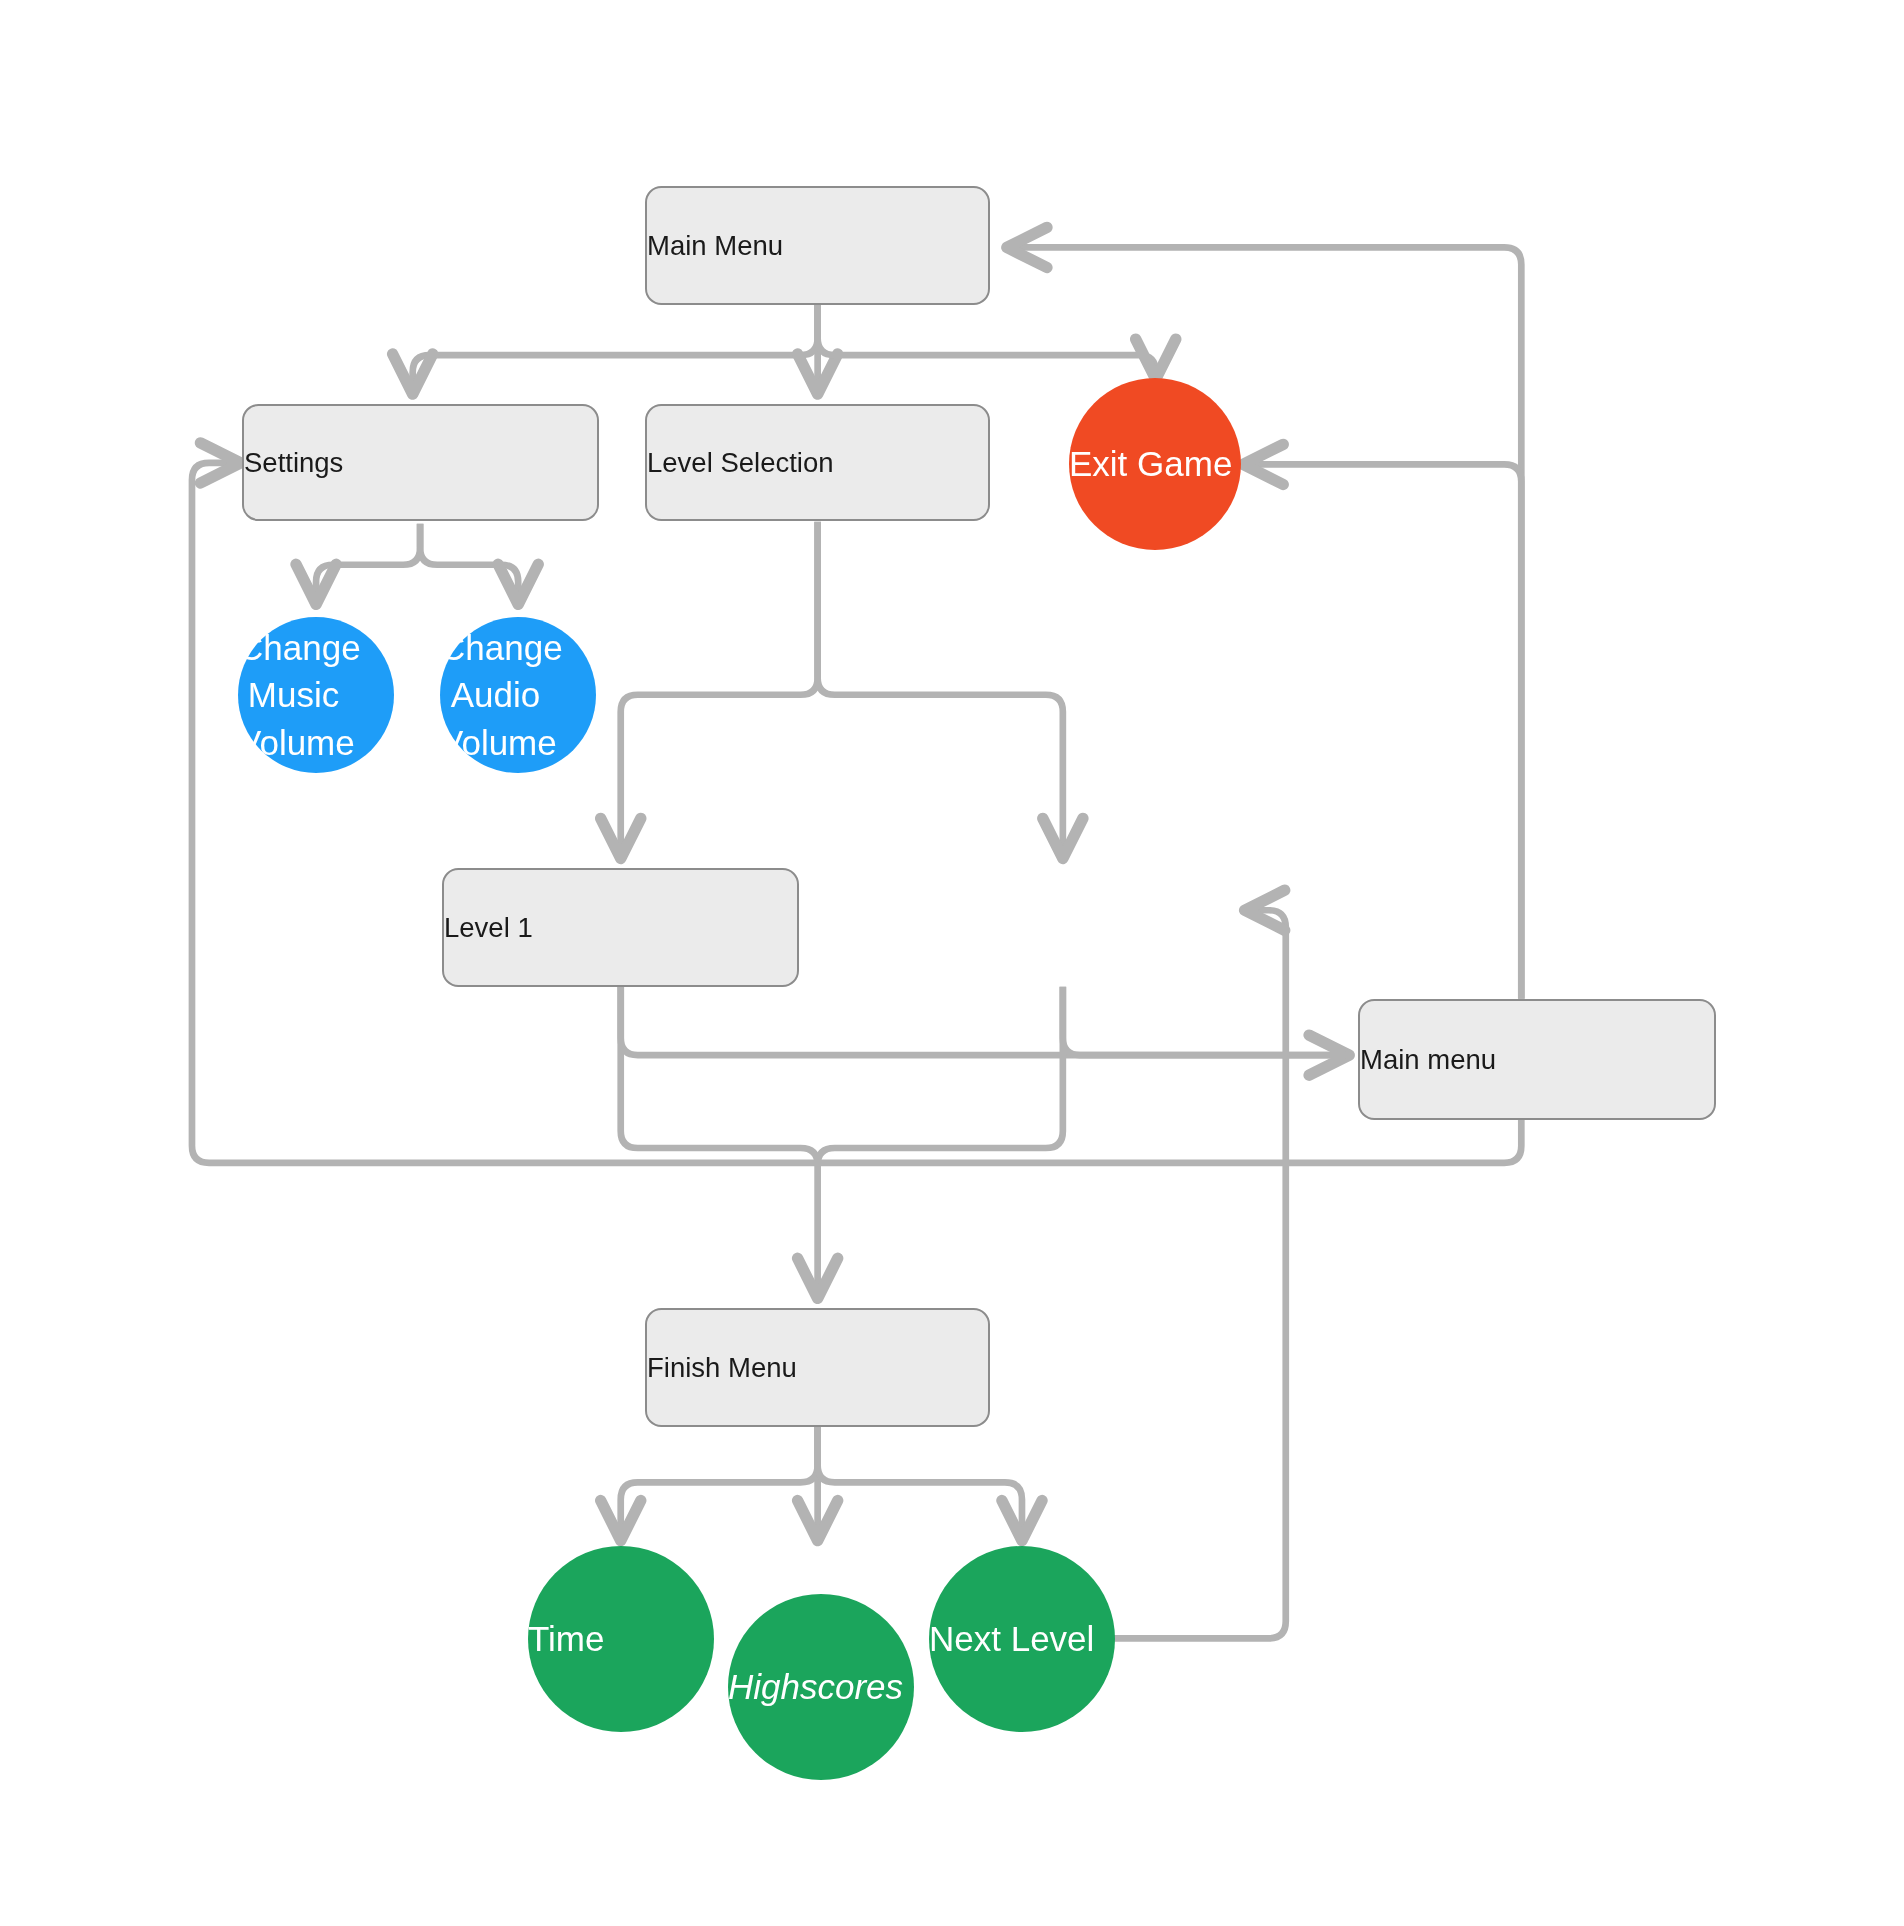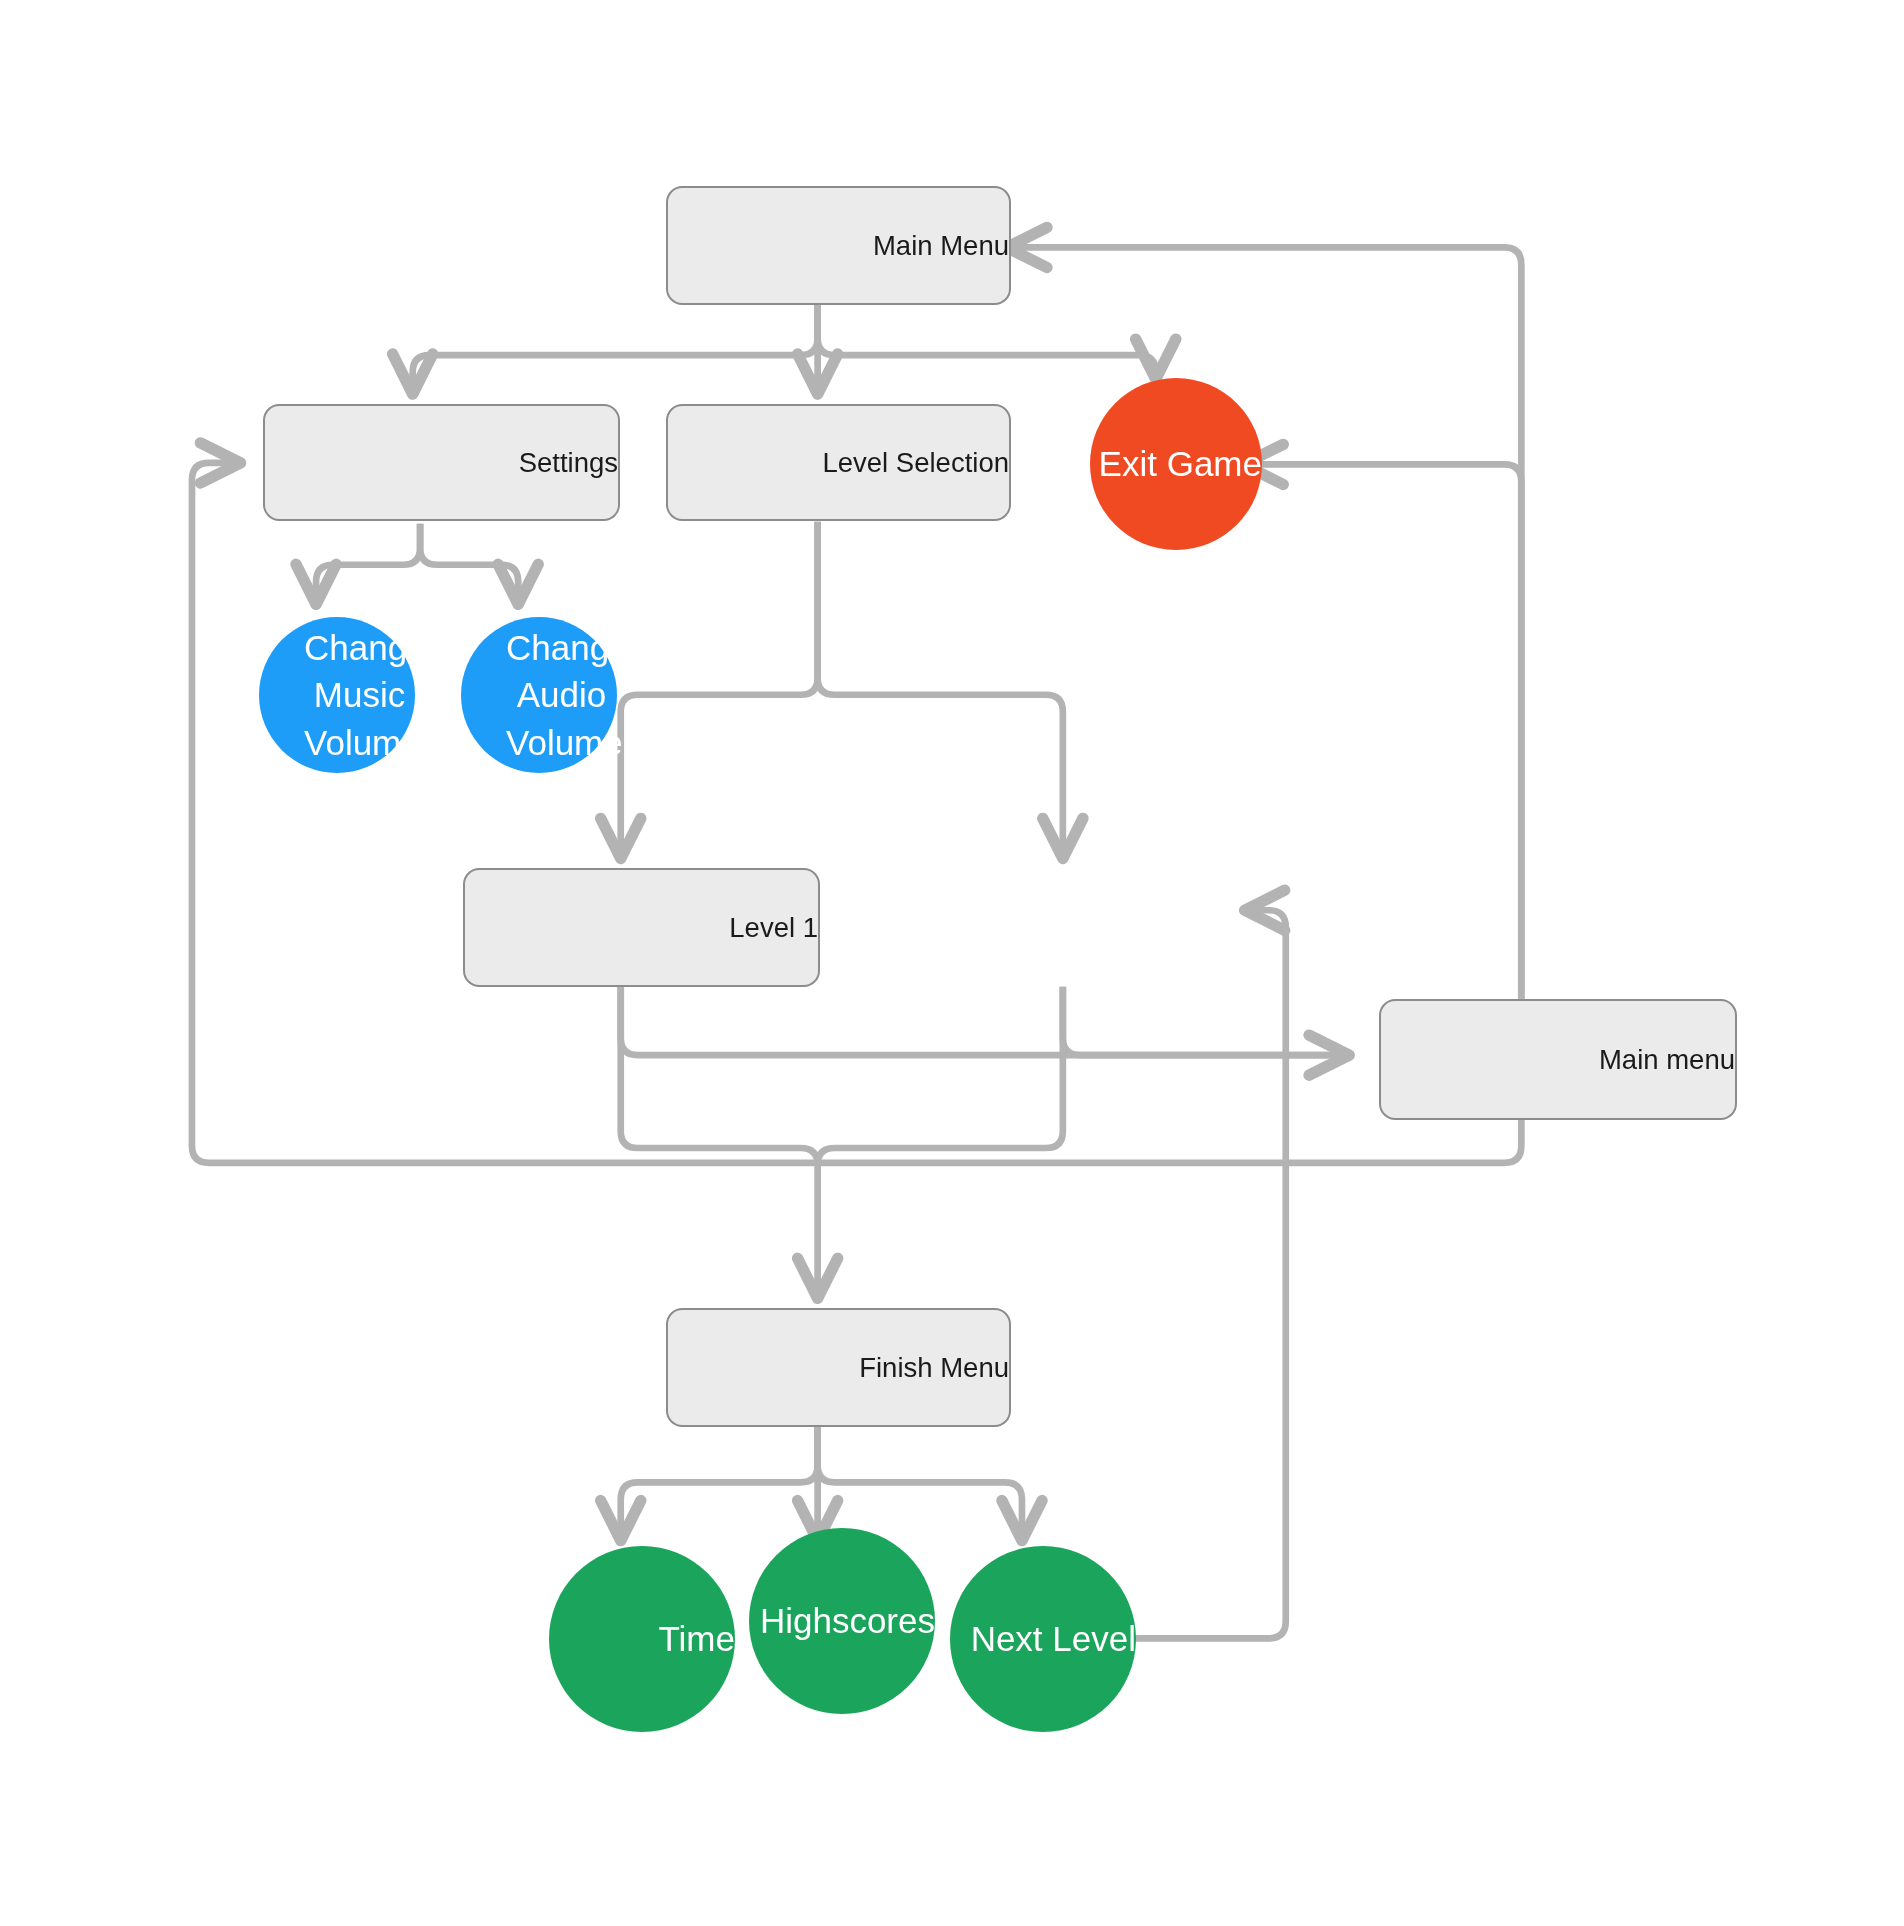--- a/index.html
+++ b/index.html
@@ -1,19 +1,19 @@
 <!DOCTYPE html>
 <html style="font-size:12px"><head>
 <meta charset="utf-8">
 <style>
   html,body{margin:0;padding:0;background:#ffffff;}
   body{width:1905px;height:1926px;font-family:"Liberation Sans",sans-serif;overflow:hidden;}
   #stage{position:relative;width:1905px;height:1926px;background:#ffffff;}
   svg#edges{position:absolute;left:0;top:0;width:1905px;height:1926px;}
-  .node{position:absolute;box-sizing:border-box;display:flex;align-items:center;justify-content:flex-end;text-align:center;margin-left:21px;}
+  .node{position:absolute;box-sizing:border-box;display:flex;align-items:center;justify-content:flex-start;text-align:center;}
   .rect{background:#ebebeb;border:2.2px solid #8c8c8c;border-radius:16.3px;color:#1a1a1a;font-size:27.5px;font-weight:400;}
   .circle{border-radius:50%;color:#ffffff;font-size:35px;line-height:1.35;}
   .circle.exit{background:#f04a23;}
   .circle.blue{background:#1e9df8;}
   .circle.green{background:#1ba55c;}
 </style>
 </head>
 <body>
 
 <div id="stage">
@@ -97,21 +97,21 @@
   </div>
 
   <div class="node rect" style="left:645px;top:1308px;width:345px;height:119px;">
     <span>Finish Menu</span>
   </div>
 
   <div class="node circle green" style="left:528px;top:1546px;width:186px;height:186px;">
     <span>Time</span>
   </div>
 
-  <div class="node circle green" style="left:728px;top:1528px;width:186px;height:186px;">
+  <div class="node circle green" style="left:728px;top:1594px;width:186px;height:186px;font-style:italic;">
     <span>Highscores</span>
   </div>
 
   <div class="node circle green" style="left:929px;top:1546px;width:186px;height:186px;">
     <span>Next Level</span>
   </div>
 
 </div>
 
 

